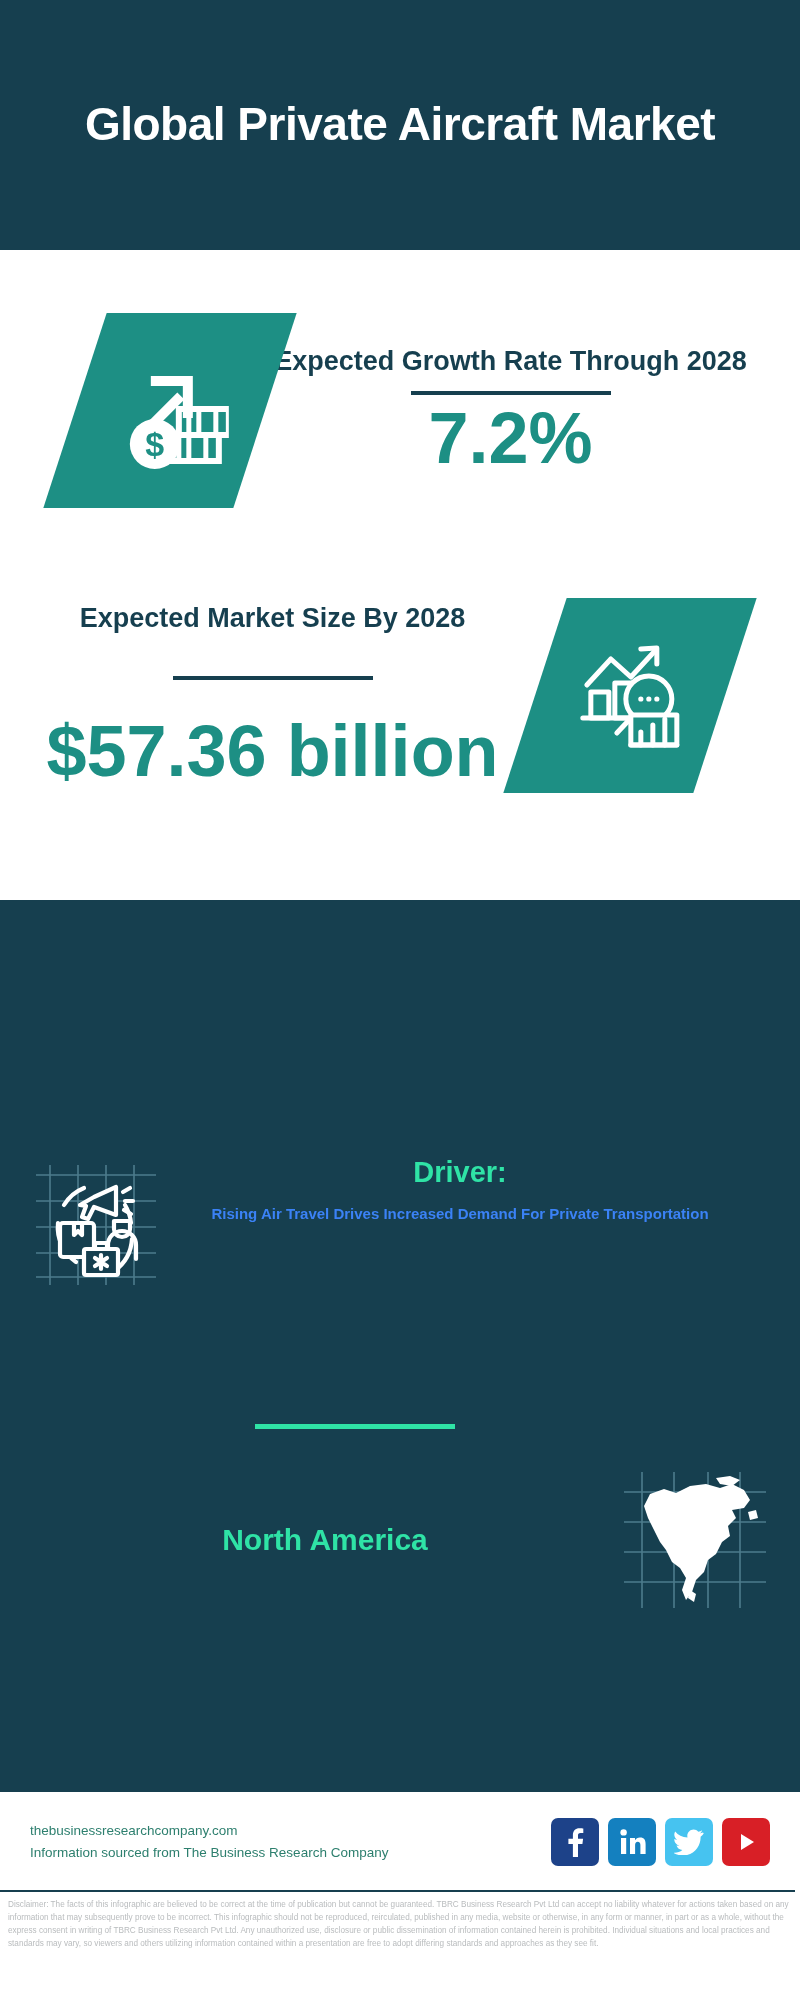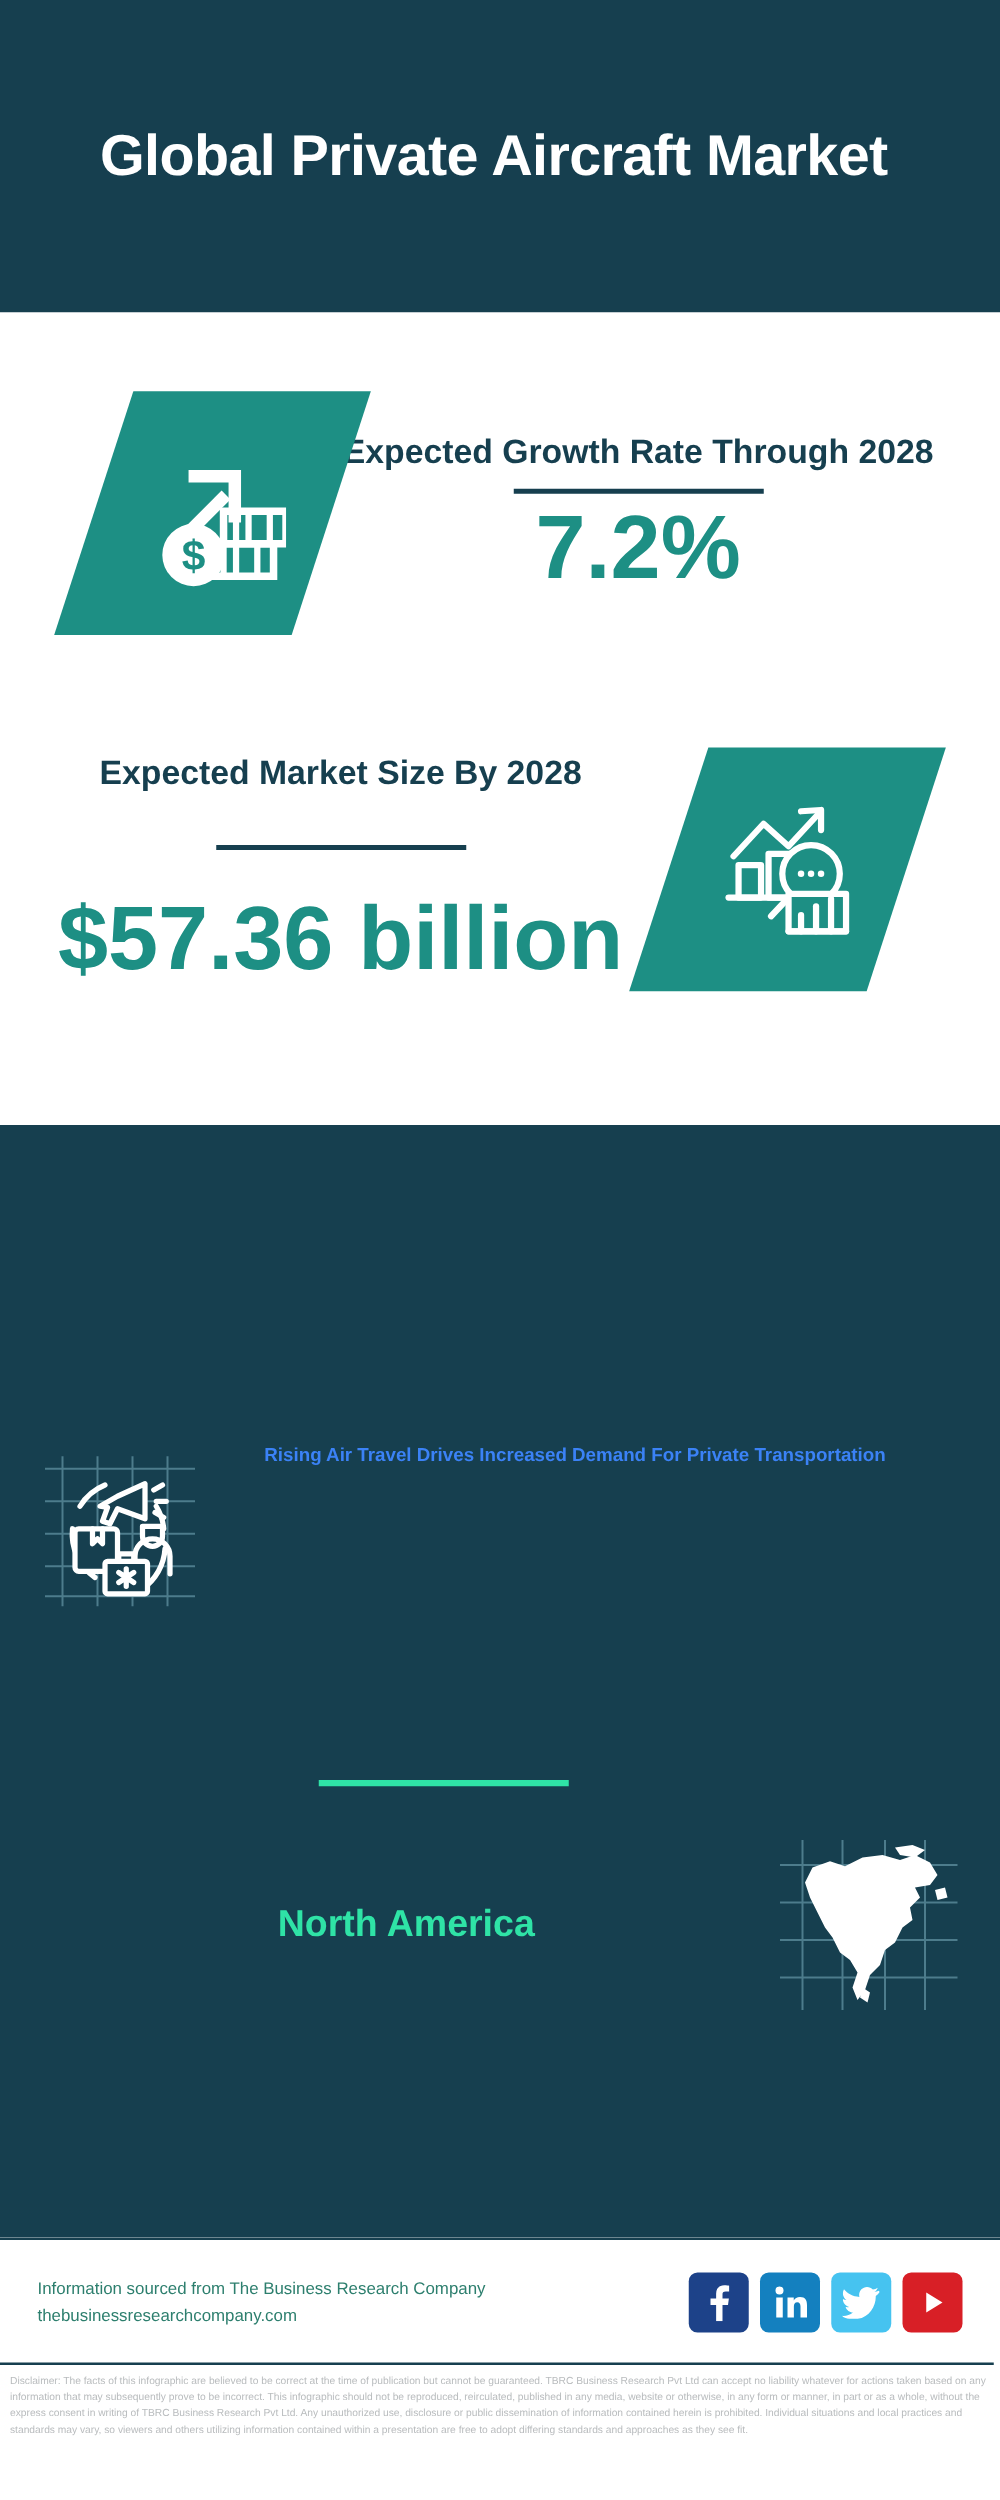--- a/index.html
+++ b/index.html
@@ -12,21 +12,21 @@
   .page{position:relative;width:800px;height:2000px;overflow:hidden;background:#fff;}
 
   
   .header{
     position:absolute;left:0;top:0;width:800px;height:250px;
     background:#163f4f;
     display:flex;align-items:center;justify-content:center;
   }
   .header-title{
     color:#ffffff;font-size:46px;font-weight:bold;line-height:1.25;
-    text-align:left;letter-spacing:-0.5px;width:640px;
+    text-align:center;letter-spacing:-0.5px;width:640px;
   }
 
   
   .light{
     position:absolute;left:0;top:250px;width:800px;height:760px;background:#ffffff;
   }
 
   
   .stat-row{position:absolute;width:800px;display:flex;align-items:center;}
   .stat-row.r1{top:305px;height:210px;}
@@ -221,20 +221,21 @@
           <path d="M86 60 L86 68 A8 8 0 0 0 102 68 L102 60 Z" fill="#163f4f"></path>
           <path d="M80 98 L80 84 A14 14 0 0 1 108 84 L108 98"></path>
 
           <rect x="56" y="88" width="34" height="26" rx="2" fill="#163f4f"></rect>
           <path d="M67 88 L67 82 L79 82 L79 88"></path>
           <path d="M73 94 L73 108 M67 97 L79 105 M79 97 L67 105"></path>
         </g>
       </svg>
     </div>
     <div class="driver-copy">
+      <div class="driver-head">Driver:</div>
       <div class="driver-body">Rising Air Travel Drives Increased Demand For Private Transportation</div>
     </div>
   </div>
 
   <div class="mint-rule"></div>
 
   <div class="region-row">
     <div class="region-copy">
       <div class="region-name">North America</div>
     </div>
@@ -253,22 +254,22 @@
         <path fill="#ffffff" d="M30 24 L44 19 L56 23 L70 16 L86 14 L100 18 L112 14 L124 20 L130 30 L124 38 L112 40 L116 48 L108 56 L110 66 L102 72 L96 84 L88 90 L84 102 L76 110 L72 122 L66 130 L62 120 L66 108 L60 98 L52 92 L46 80 L40 72 L34 60 L28 48 L24 36 Z"></path>
         <path fill="#ffffff" d="M96 8 L110 6 L120 10 L112 16 L100 14 Z"></path>
         <path fill="#ffffff" d="M128 42 L136 40 L138 48 L130 50 Z"></path>
         <path fill="#ffffff" d="M70 120 L76 124 L74 132 L68 128 Z"></path>
       </svg>
     </div>
   </div>
 
   <div class="footer">
     <div class="src">
+      <div>thebusinessresearchcompany.com</div>
       <div>Information sourced from The Business Research Company</div>
-      <div>thebusinessresearchcompany.com</div>
     </div>
     <div class="socials">
       <div class="s-icon s-fb">
         <svg width="26" height="30" viewBox="0 0 26 30">
             <path fill="#fff" d="M16 30 V17 h4.4 l.7-5.2H16V8.6c0-1.5.4-2.5 2.6-2.5h2.7V1.5C20.8 1.4 19.2 1.2 17.4 1.2c-3.9 0-6.5 2.4-6.5 6.8v3.8H6.4V17h4.5v13z"></path>
           </svg>
       </div>
       <div class="s-icon s-li">
         <svg width="28" height="30" viewBox="0 0 28 30">
             <rect x="3" y="11" width="5.2" height="16" fill="#fff"></rect>

